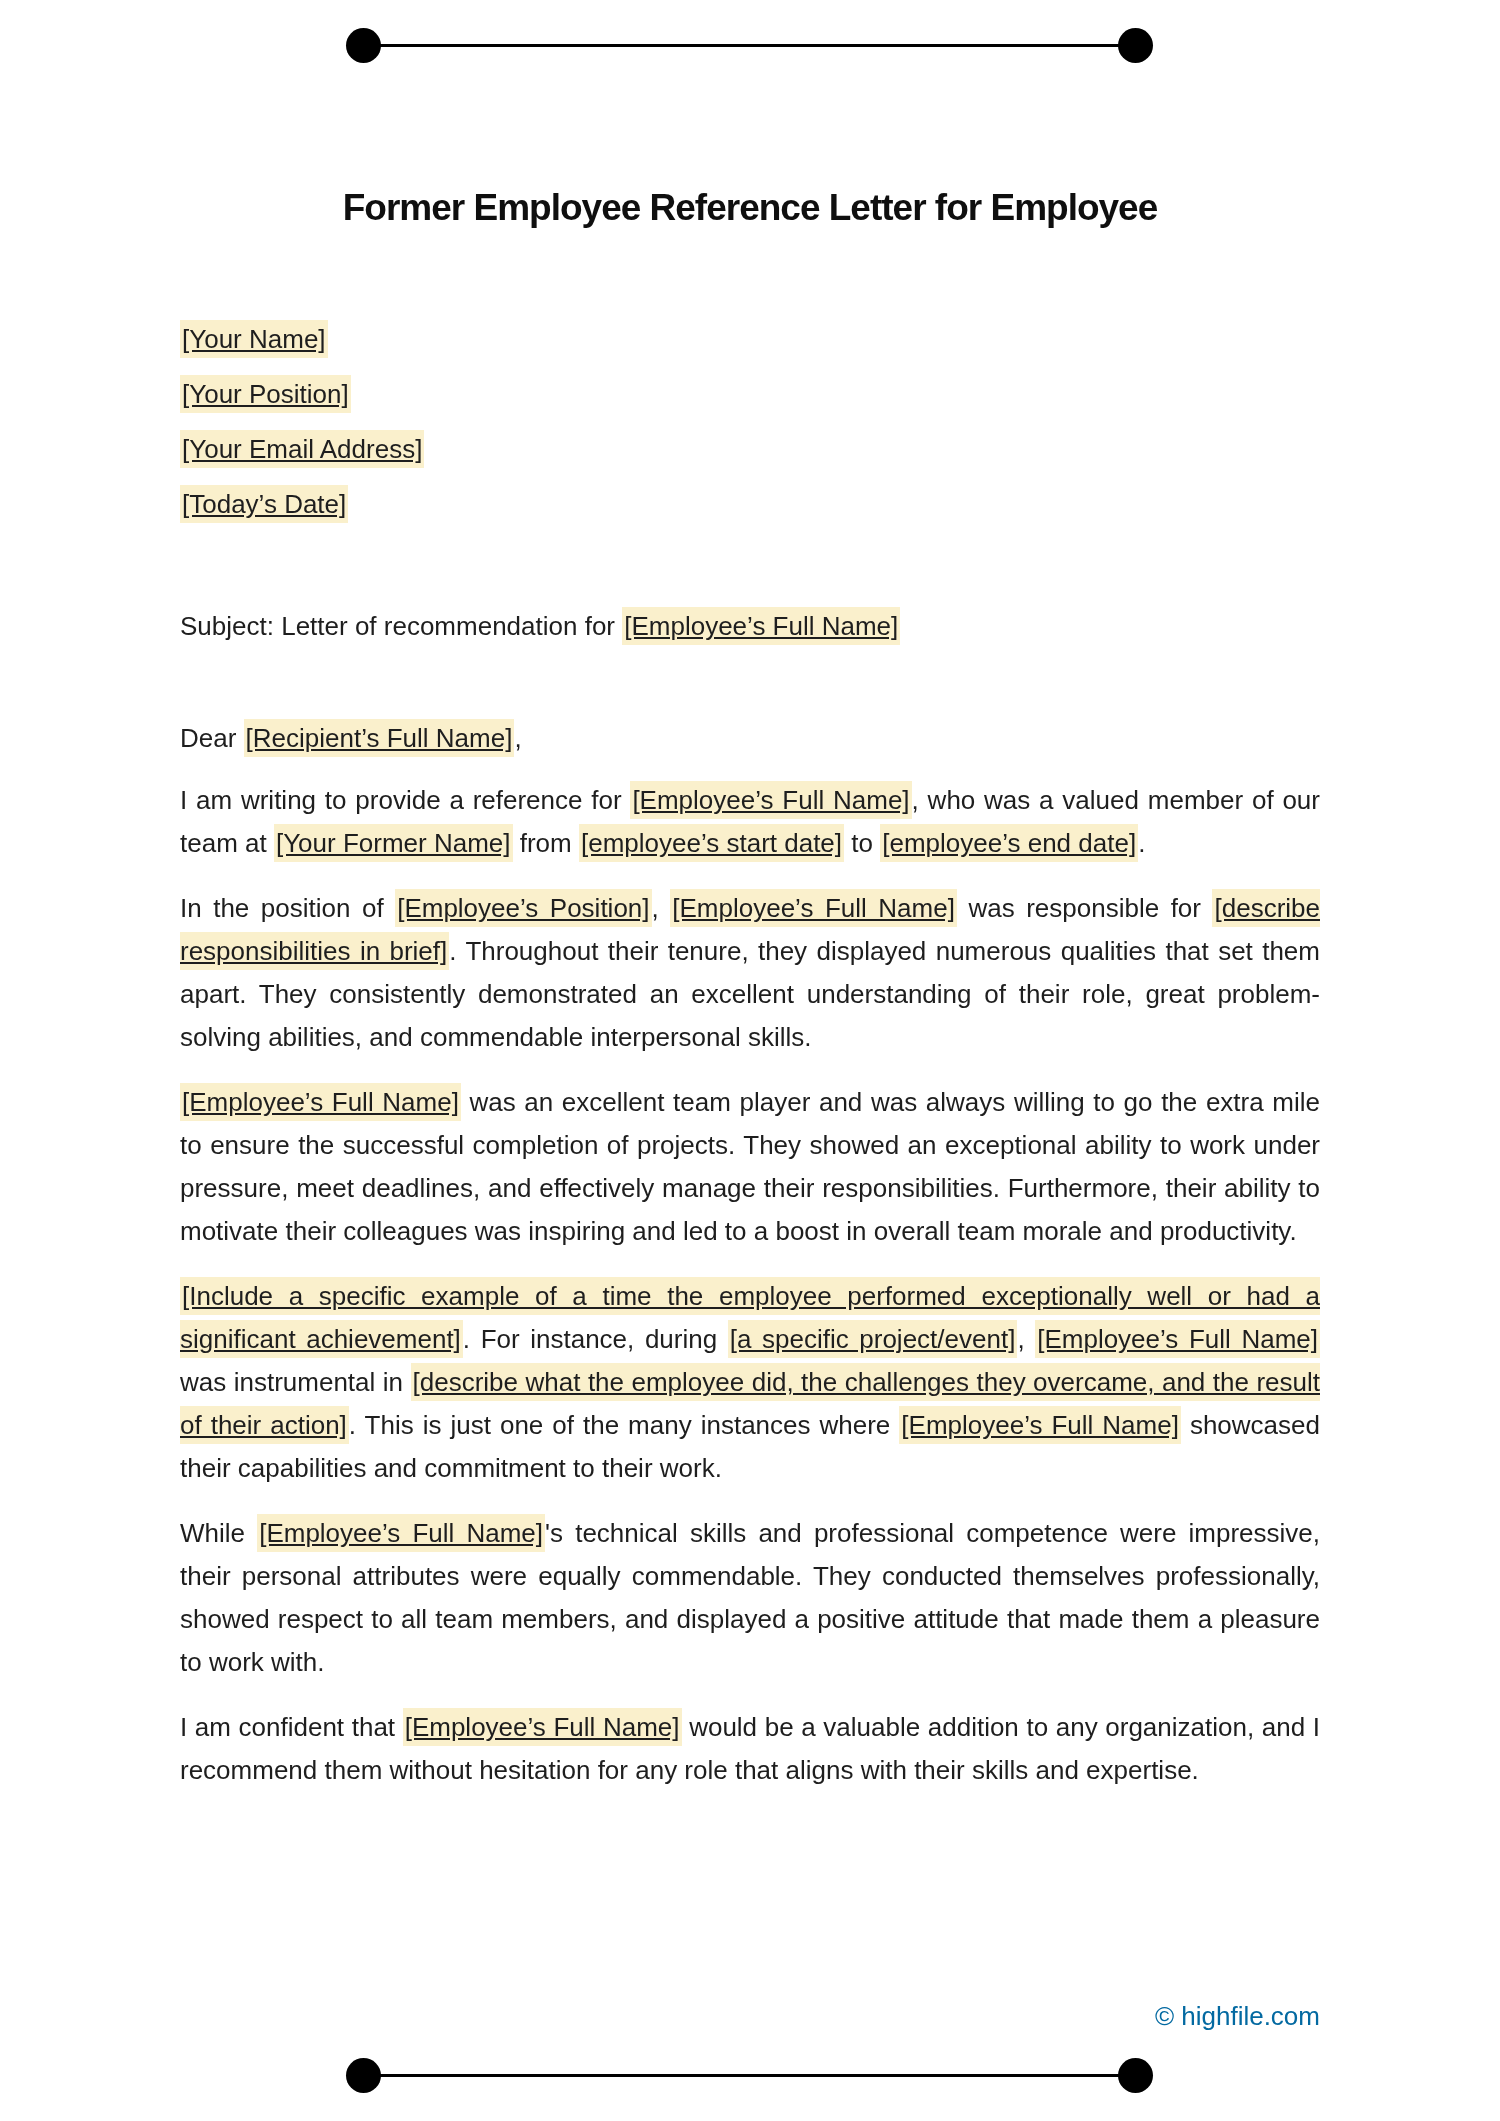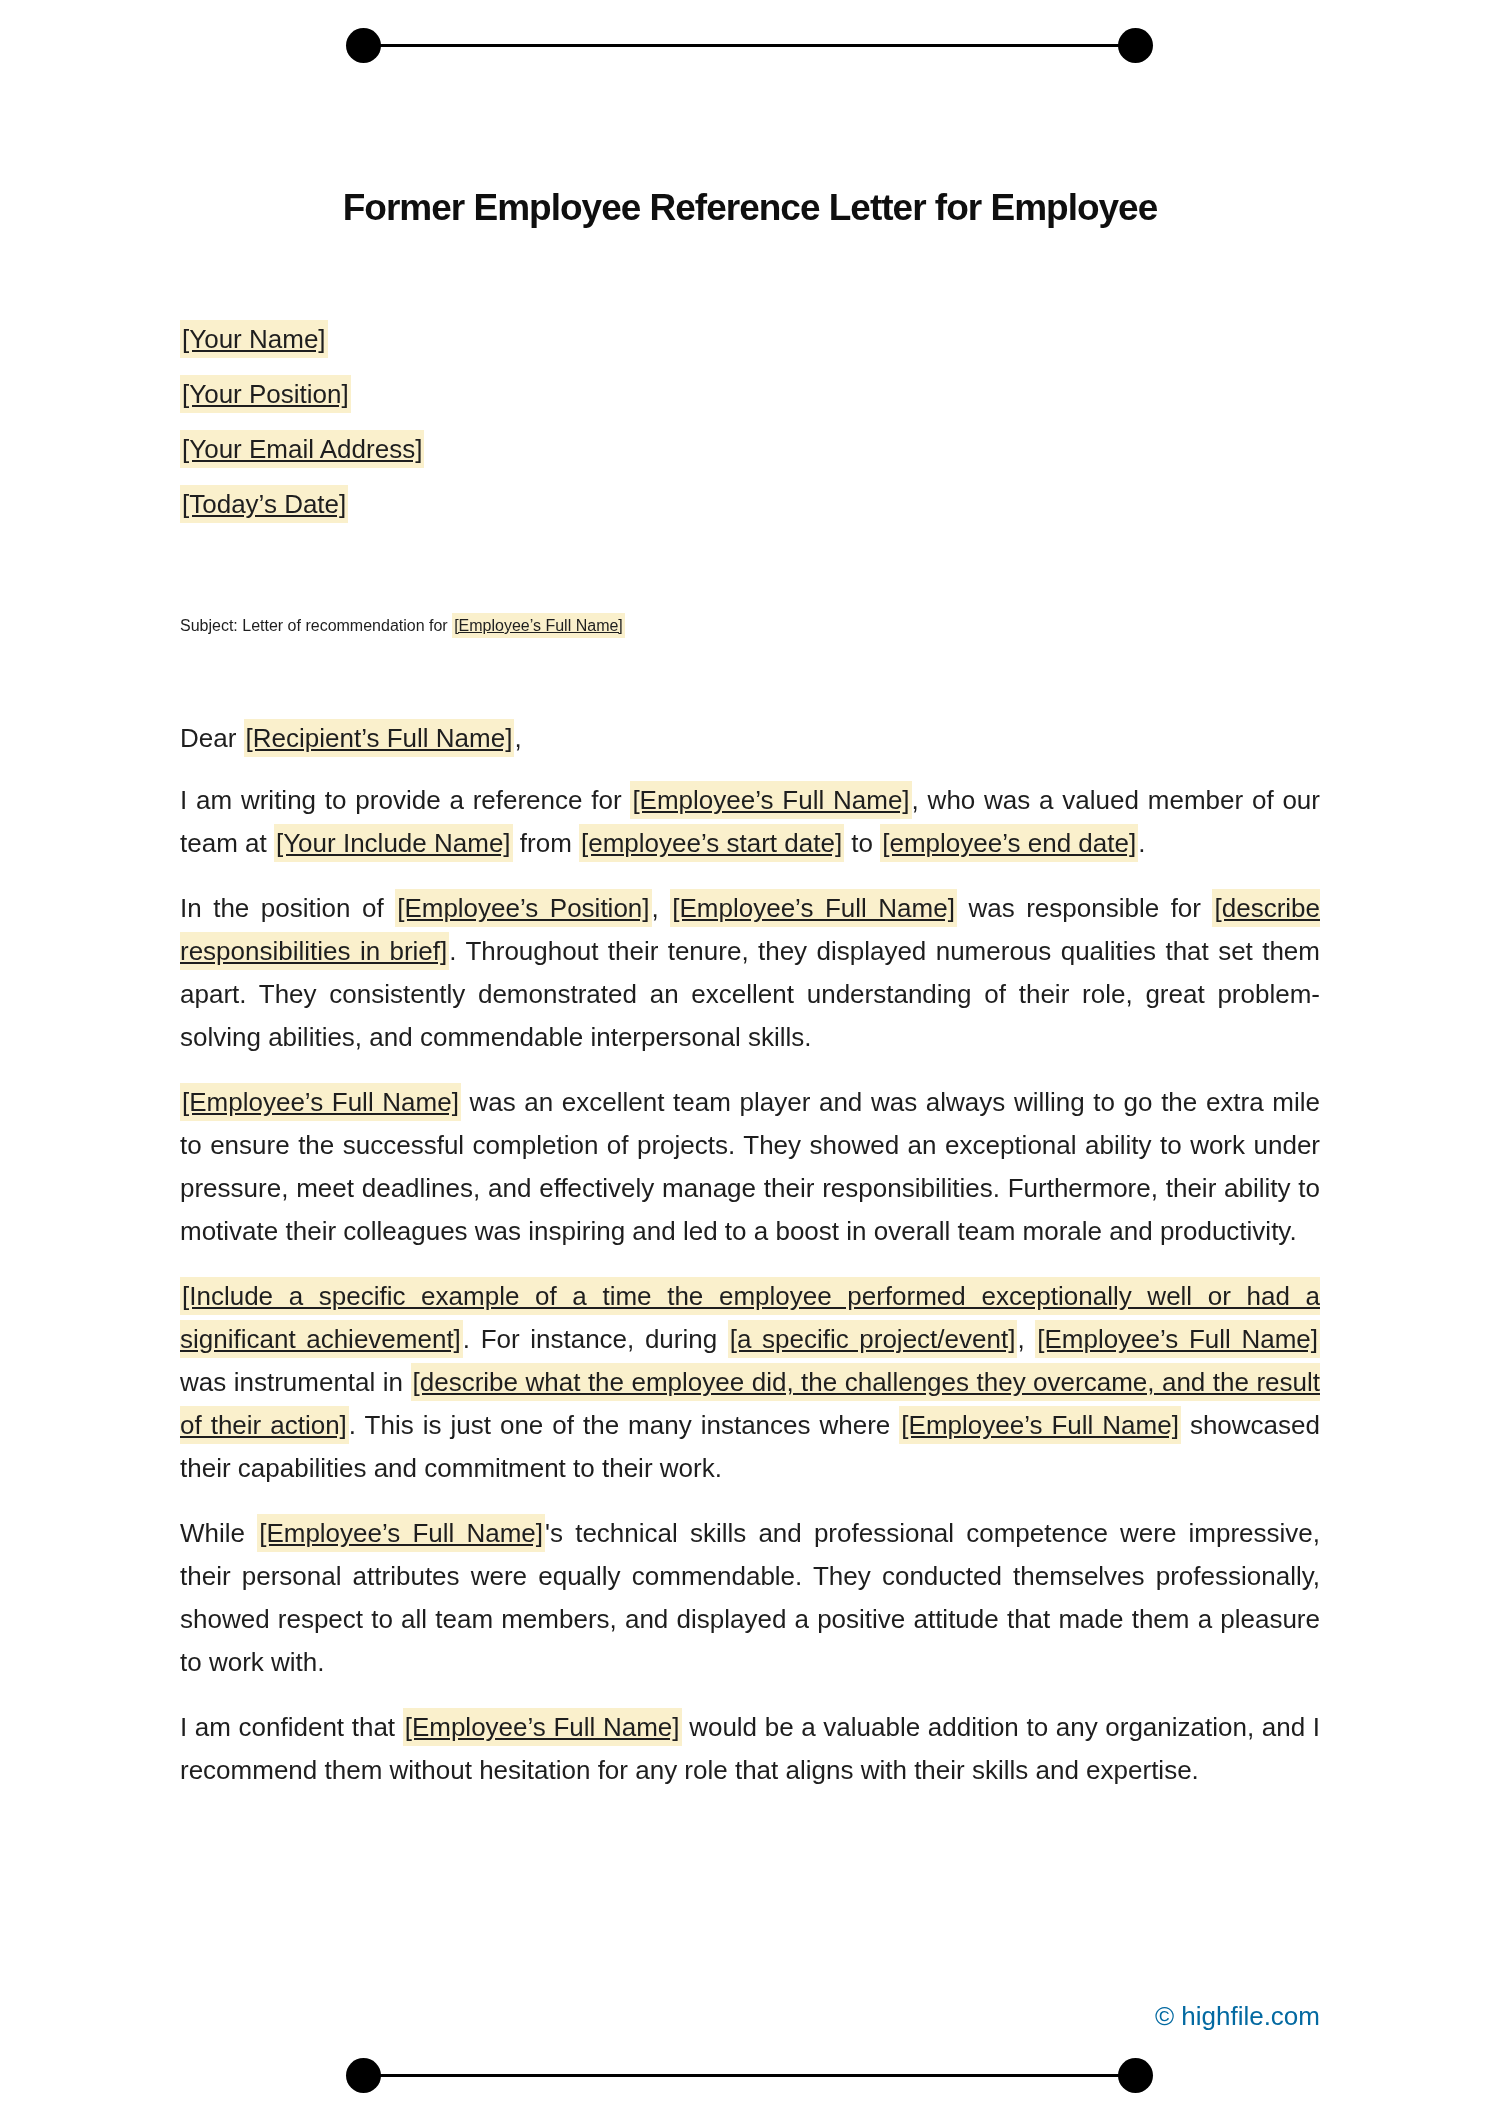--- a/index.html
+++ b/index.html
@@ -58,21 +58,21 @@
     line-height: 42px;
     margin-bottom: 13px;
   }
   .hl {
     background: var(--hl, #faf0cc);
     padding: 4px 2px;
     text-decoration: underline;
   }
   .subject {
     margin: 80px 0 12px;
-    font-size: 16px;
+    font-size: 26px;
     line-height: 42px;
   }
   .greeting {
     margin: 70px 0 20px;
     font-size: 26px;
     line-height: 42px;
   }
   .paragraph {
     font-size: 26px;
     line-height: 43px;
@@ -107,21 +107,21 @@
         <div class="contact-line"><span class="hl">[Your Position]</span></div>
         <div class="contact-line"><span class="hl">[Your Email Address]</span></div>
         <div class="contact-line"><span class="hl">[Today’s Date]</span></div>
       </div>
 
     <p class="subject"><span>Subject: Letter of recommendation for </span><span class="hl">[Employee’s Full Name]</span></p>
 
     <p class="greeting"><span>Dear </span><span class="hl">[Recipient’s Full Name]</span><span>,</span></p>
 
     <div class="body-text">
-        <p class="paragraph"><span>I am writing to provide a reference for </span><span class="hl">[Employee’s Full Name]</span><span>, who was a valued member of our team at </span><span class="hl">[Your Include Name]</span><span> from </span><span class="hl">[employee’s start date]</span><span> to </span><span class="hl">[employee’s end date]</span><span>.</span></p>
+        <p class="paragraph"><span>I am writing to provide a reference for </span><span class="hl">[Employee’s Full Name]</span><span>, who was a valued member of our team at </span><span class="hl">[Your Former Name]</span><span> from </span><span class="hl">[employee’s start date]</span><span> to </span><span class="hl">[employee’s end date]</span><span>.</span></p>
         <p class="paragraph"><span>In the position of </span><span class="hl">[Employee’s Position]</span><span>, </span><span class="hl">[Employee’s Full Name]</span><span> was responsible for </span><span class="hl">[describe responsibilities in brief]</span><span>. Throughout their tenure, they displayed numerous qualities that set them apart. They consistently demonstrated an excellent understanding of their role, great problem-solving abilities, and commendable interpersonal skills.</span></p>
         <p class="paragraph"><span class="hl">[Employee’s Full Name]</span><span> was an excellent team player and was always willing to go the extra mile to ensure the successful completion of projects. They showed an exceptional ability to work under pressure, meet deadlines, and effectively manage their responsibilities. Furthermore, their ability to motivate their colleagues was inspiring and led to a boost in overall team morale and productivity.</span></p>
         <p class="paragraph"><span class="hl">[Include a specific example of a time the employee performed exceptionally well or had a significant achievement]</span><span>. For instance, during </span><span class="hl">[a specific project/event]</span><span>, </span><span class="hl">[Employee’s Full Name]</span><span> was instrumental in </span><span class="hl">[describe what the employee did, the challenges they overcame, and the result of their action]</span><span>. This is just one of the many instances where </span><span class="hl">[Employee’s Full Name]</span><span> showcased their capabilities and commitment to their work.</span></p>
         <p class="paragraph"><span>While </span><span class="hl">[Employee’s Full Name]</span><span>'s technical skills and professional competence were impressive, their personal attributes were equally commendable. They conducted themselves professionally, showed respect to all team members, and displayed a positive attitude that made them a pleasure to work with.</span></p>
         <p class="paragraph"><span>I am confident that </span><span class="hl">[Employee’s Full Name]</span><span> would be a valuable addition to any organization, and I recommend them without hesitation for any role that aligns with their skills and expertise.</span></p>
       </div>
   </div>
 
   <div class="footer">© highfile.com</div>
 

